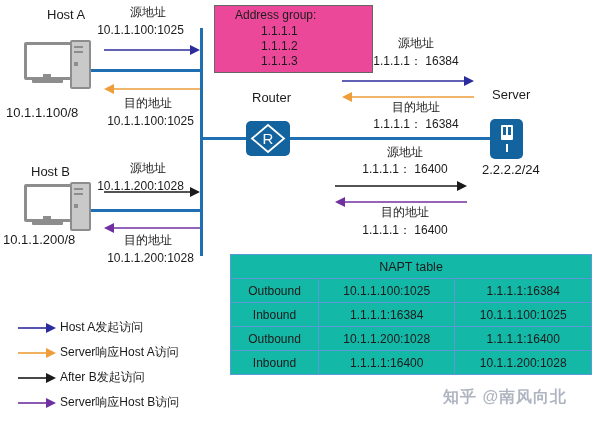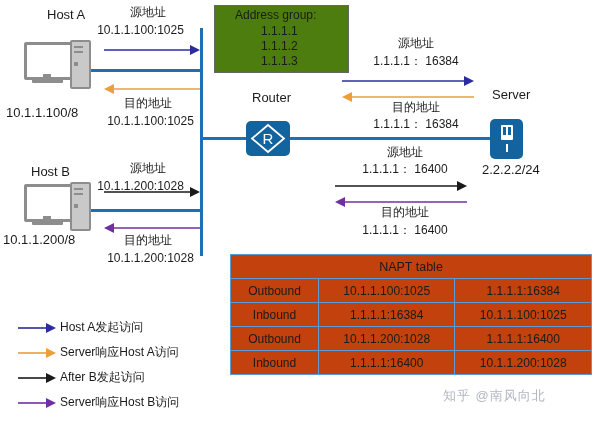--- a/index.html
+++ b/index.html
@@ -18,37 +18,37 @@
   .devbox{position:absolute;background:#13639f;border-radius:5px;}
 
   
   .pc-mon{position:absolute;border:3px solid #8d8d8d;background:#fff;border-radius:2px;}
   .pc-neck{position:absolute;background:#8d8d8d;}
   .pc-base{position:absolute;background:#8d8d8d;border-radius:1px;}
   .pc-tower{position:absolute;background:#c9c9c9;border:2px solid #8d8d8d;border-radius:2px;}
   .pc-bay{position:absolute;background:#8d8d8d;}
 
   
-  .agbox{position:absolute;border:1.6px solid #666;background:#4d7c0f;}
-
-  
-  .napt{position:absolute;border:1.4px solid #5b9bd5;background:#c2410c;
+  .agbox{position:absolute;border:1.6px solid #666;background:#ec4899;padding-left:24px;}
+
+  
+  .napt{position:absolute;border:1.4px solid #5b9bd5;background:#14b8a6;
         border-collapse:collapse;font-size:12px;}
   .napt td{border:1.2px solid #5b9bd5;padding:2px 4px;text-align:center;
            height:19px;color:#1b1b1b;font-size:12px;}
   .napt .title{border:1.2px solid #5b9bd5;font-size:12.5px;}
 
   
   .lg-row{position:absolute;height:18px;}
   .lg-label{position:absolute;left:42px;top:-1px;font-size:12px;white-space:nowrap;}
 
   svg{position:absolute;overflow:visible;}
 
   
-  .wm{position:absolute;font-size:13px;font-weight:normal;letter-spacing:1px;
+  .wm{position:absolute;font-size:16px;font-weight:bold;letter-spacing:1px;
       color:rgba(110,120,140,.55);white-space:nowrap;}
 </style>
 </head>
 <body>
 
 <div class="wire" style="left:200px;top:28px;width:2.5px;height:228px;"></div>
 <div class="wire" style="left:88px;top:69px;width:114px;height:2.5px;"></div>
 <div class="wire" style="left:88px;top:209px;width:114px;height:2.5px;"></div>
 <div class="wire" style="left:200px;top:137px;width:46px;height:2.5px;"></div>
 <div class="wire" style="left:290px;top:137px;width:200px;height:2.5px;"></div>

